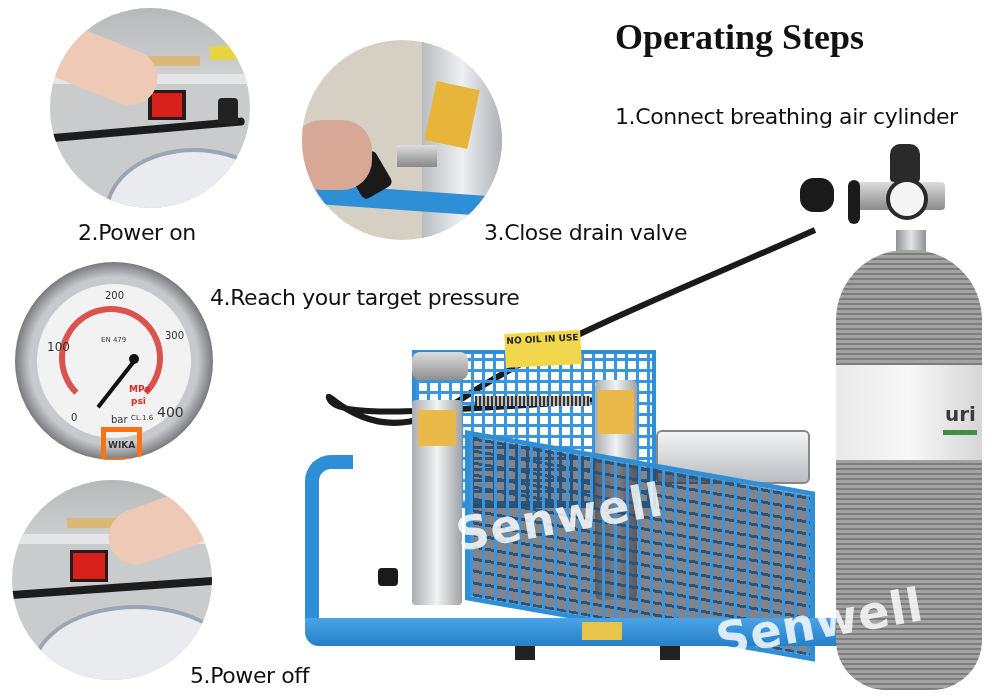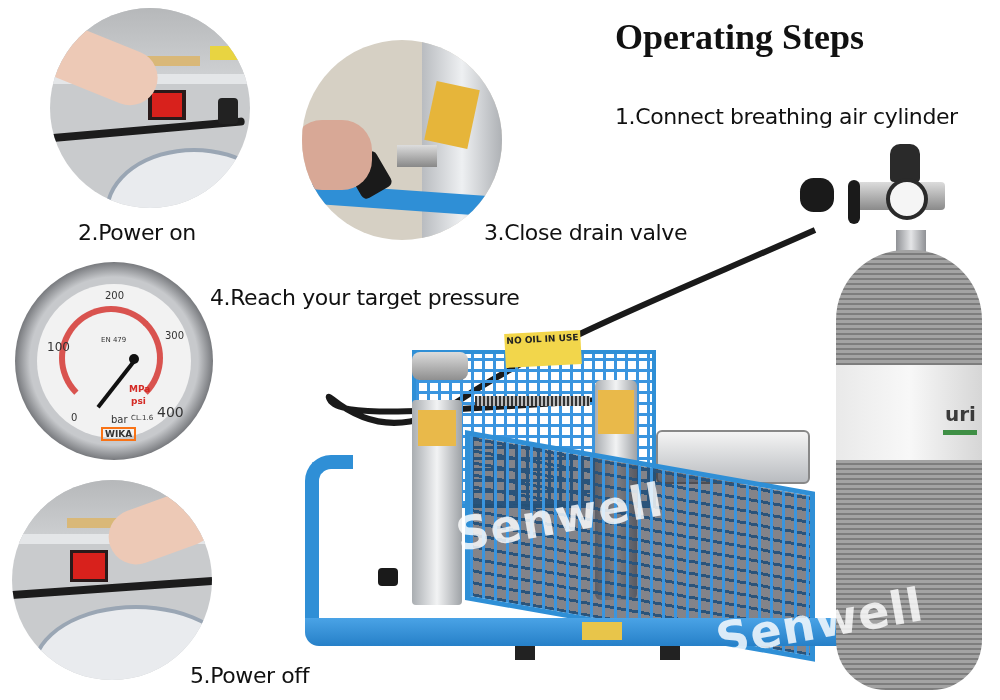--- a/index.html
+++ b/index.html
@@ -49,21 +49,21 @@
     <div class="abs" style="left:68px; top:6px; font-size:10px; color:#333;">200</div>
     <div class="abs" style="left:10px; top:56px; font-size:12px; color:#333;">100</div>
     <div class="abs" style="left:128px; top:46px; font-size:10px; color:#333;">300</div>
     <div class="abs" style="left:34px; top:128px; font-size:10px; color:#333;">0</div>
     <div class="abs" style="left:120px; top:120px; font-size:14px; color:#333;">400</div>
     <div class="abs" style="left:64px; top:52px; font-size:7px; color:#333;">EN 479</div>
     <div class="abs" style="left:92px; top:100px; font-size:9px; font-weight:bold; color:#d42a25;">MPa</div>
     <div class="abs" style="left:94px; top:112px; font-size:9px; font-weight:bold; color:#d42a25;">psi</div>
     <div class="abs" style="left:74px; top:130px; font-size:10px; font-weight:normal; color:#333;">bar</div>
     <div class="abs" style="left:94px; top:130px; font-size:7px; color:#333;">CL.1.6</div>
-    <div class="abs" style="left:64px; top:143px; font-size:9px; font-weight:bold; color:#333; border:2px solid #f97316; padding:0 2px;">WIKA</div>
+    <div class="abs" style="left:64px; top:143px; font-size:9px; font-weight:bold; color:#333; border:5px solid #f97316; padding:8px 2px;">WIKA</div>
     <div class="abs" style="left:38px; top:74px; width:60px; height:4px; background:#111; transform:rotate(-52deg); transform-origin:right center;"></div>
     <div class="abs" style="left:92px; top:70px; width:10px; height:10px; border-radius:50%; background:#111;"></div>
   </div>
 </div>
 
 <div class="circle" style="left:12px; top:480px; width:200px; height:200px; background:#c9cbcd;">
   <div class="abs" style="left:0; top:0; width:200px; height:62px; background:linear-gradient(#b6b8ba,#cfd1d3);"></div>
   <div class="abs" style="left:55px; top:38px; width:60px; height:10px; background:#d9b878;"></div>
   <div class="abs" style="left:0; top:54px; width:200px; height:10px; background:#e4e6e8;"></div>
   <div class="abs" style="left:58px; top:70px; width:32px; height:26px; background:#d8211c; border:3px solid #2a1a1a;"></div>

